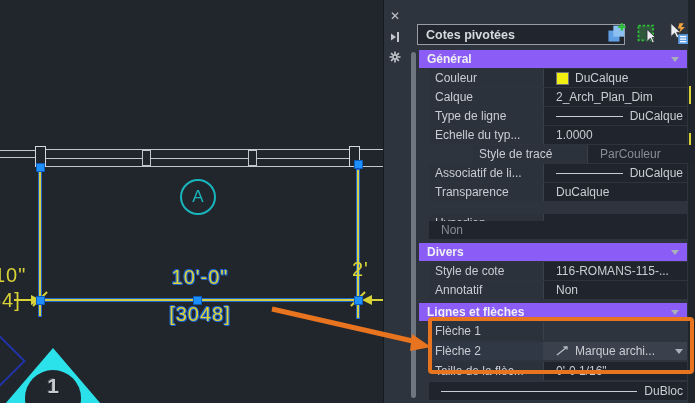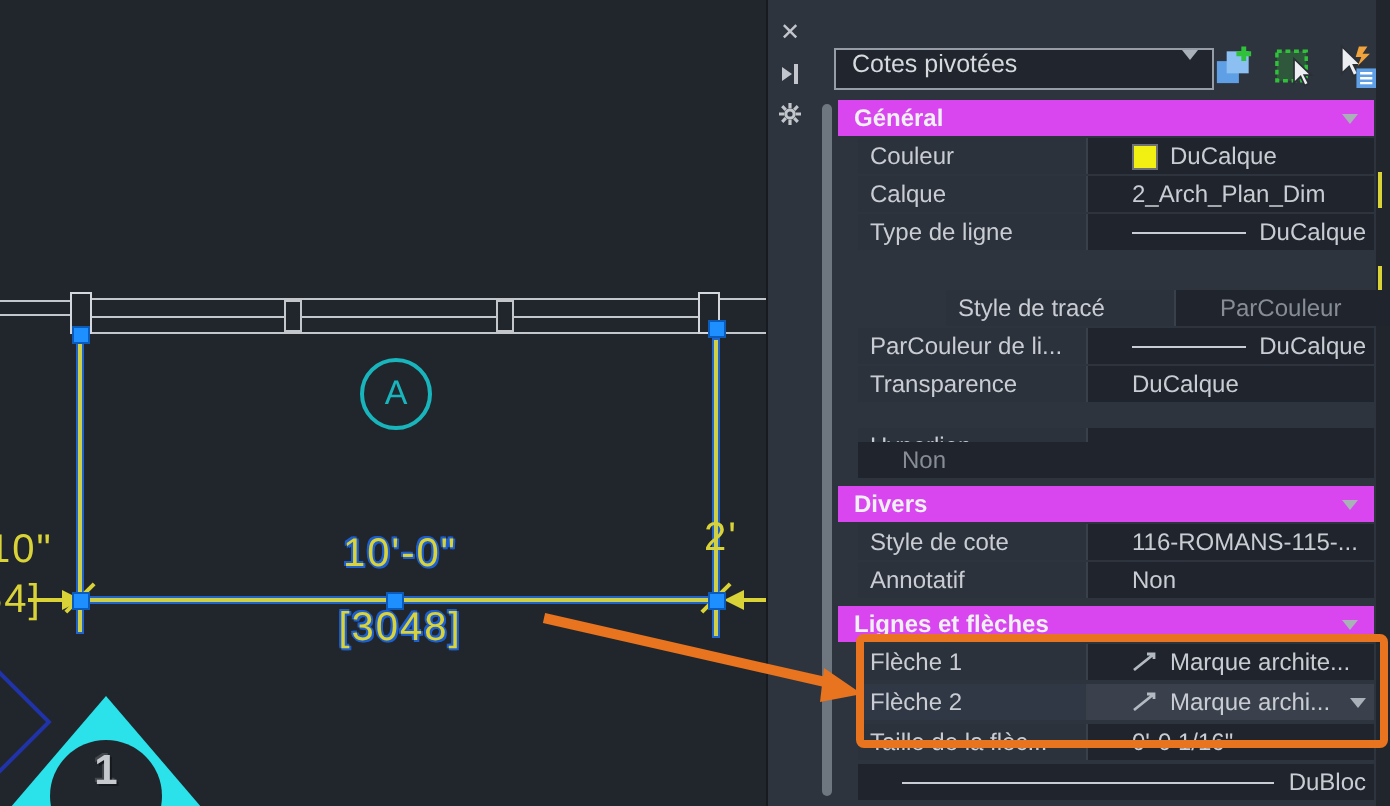--- a/index.html
+++ b/index.html
@@ -32,33 +32,33 @@
   .callout-circle{position:absolute;left:25px;top:370px;width:56px;height:56px;border-radius:50%;background:#21262d;}
   .callout-num{position:absolute;left:25px;top:374px;width:56px;text-align:center;font-size:21px;font-weight:bold;
     color:#c6c9cd;text-shadow:1px 1px 0 #16191d,-1px -1px 0 #43474c;}
   .diamond{position:absolute;left:-20px;top:342px;width:34px;height:34px;border:2px solid #2133a8;transform:rotate(45deg);}
   .edge-dash{position:absolute;width:2px;background:#d9d338;}
   
   .palette{position:absolute;left:383px;top:0;width:305px;height:403px;background:#2e343d;
     border-left:1px solid #171a1f;box-sizing:border-box;}
   .strip-icon{position:absolute;color:#c2c6cc;font-size:11px;line-height:11px;cursor:default;}
   .grabbar{position:absolute;left:27px;top:52px;width:5px;height:346px;background:#6e7680;border-radius:3px;}
-  .selector{position:absolute;left:33px;top:24px;width:190px;height:21px;background:#21262e;
-    border:1px solid #979da6;box-sizing:border-box;display:flex;}
+  .selector{position:absolute;left:33px;top:24px;width:208px;height:21px;background:#21262e;
+    border:1px solid #979da6;box-sizing:border-box;display:flex;align-items:center;font-weight:bold;}
   .selector .txt{color:#d6d9de;font-size:12.5px;padding-left:8px;flex:1;white-space:nowrap;overflow:hidden;}
   .caret{width:0;height:0;border-left:4px solid transparent;border-right:4px solid transparent;border-top:5px solid #aab0b8;}
   .selector .caret{margin-right:7px;}
   .tbicon{position:absolute;top:22px;width:22px;height:22px;}
-  .sechdr{position:absolute;left:35px;width:268px;height:18px;background:#d946ef;display:flex;align-items:center;}
+  .sechdr{position:absolute;left:35px;width:268px;height:18px;background:#8b5cf6;display:flex;align-items:center;}
   .sechdr .t{flex:1;color:#eef0f3;font-size:12px;font-weight:bold;padding-left:8px;white-space:nowrap;}
   .sechdr .caret{margin-right:8px;}
   .prow{position:absolute;left:45px;width:258px;height:18px;display:flex;font-size:12px;color:#c9cdd3;}
   .plabel{width:115px;background:#2c323c;display:flex;align-items:center;padding-left:6px;box-sizing:border-box;
     border-right:1px solid #3a4049;white-space:nowrap;overflow:hidden;}
-  .pvalue{flex:1;background:#20252d;display:flex;align-items:center;padding:0 4px 0 22px;box-sizing:border-box;
+  .pvalue{flex:1;background:#20252d;display:flex;align-items:center;padding:0 4px 0 12px;box-sizing:border-box;
     white-space:nowrap;overflow:hidden;}
   .muted{color:#878d95;}
   .swatch{width:11px;height:11px;background:#f2ef13;border:1px solid #6e7276;margin-right:6px;flex:none;}
   .ltline{flex:1;height:1px;background:#c9cdd3;margin-right:7px;min-width:30px;}
   .active-val{background:#3a414d;}
   .active-lab{background:#313845;}
   .fleche-ic{margin-right:6px;flex:none;}
   .pv-caret{margin-left:auto;}
   
   .orange-rect{position:absolute;left:428px;top:317px;width:258px;height:49px;border:4px solid #e8741f;border-radius:4px;z-index:30;}
@@ -178,28 +178,34 @@
       <span>2_Arch_Plan_Dim</span>
     </div>
   </div>
   <div class="prow" style="top:107px;">
     <div class="plabel">Type de ligne</div>
     <div class="pvalue">
       <span class="ltline"></span>
       <span>DuCalque</span>
     </div>
   </div>
+  <div class="prow" style="top:126px;">
+    <div class="plabel">Echelle du typ...</div>
+    <div class="pvalue">
+      <span>1.0000</span>
+    </div>
+  </div>
   <div class="prow" style="top:145px;margin-left:44px;">
     <div class="plabel">Style de tracé</div>
     <div class="pvalue muted">
       <span>ParCouleur</span>
     </div>
   </div>
   <div class="prow" style="top:164px;">
-    <div class="plabel">ParCouleur de li...</div>
+    <div class="plabel">Associatif de li...</div>
     <div class="pvalue">
       <span class="ltline"></span>
       <span>DuCalque</span>
     </div>
   </div>
   <div class="prow" style="top:183px;">
     <div class="plabel">Transparence</div>
     <div class="pvalue">
       <span>DuCalque</span>
     </div>
@@ -232,26 +238,20 @@
       <span>Non</span>
     </div>
   </div>
 
   <div class="sechdr" style="top:303px;">
     <span class="t">Lignes et flèches</span>
     <span class="caret"></span>
   </div>
   <div class="prow" style="top:322px;">
     <div class="plabel">Flèche 1</div>
-    <div class="pvalue">
-      <svg class="fleche-ic" width="13" height="10" viewBox="0 0 13 10">
-        <path d="M1 9 L11 1 M7.5 1 H11 V3.5" stroke="#b4bac2" stroke-width="1.4" fill="none"></path>
-      </svg>
-      <span>Marque archite...</span>
-    </div>
   </div>
   <div class="prow" style="top:342px;">
     <div class="plabel active-lab">Flèche 2</div>
     <div class="pvalue active-val">
       <svg class="fleche-ic" width="13" height="10" viewBox="0 0 13 10">
         <path d="M1 9 L11 1 M7.5 1 H11 V3.5" stroke="#b4bac2" stroke-width="1.4" fill="none"></path>
       </svg>
       <span>Marque archi...</span>
       <span class="caret pv-caret"></span>
     </div>

